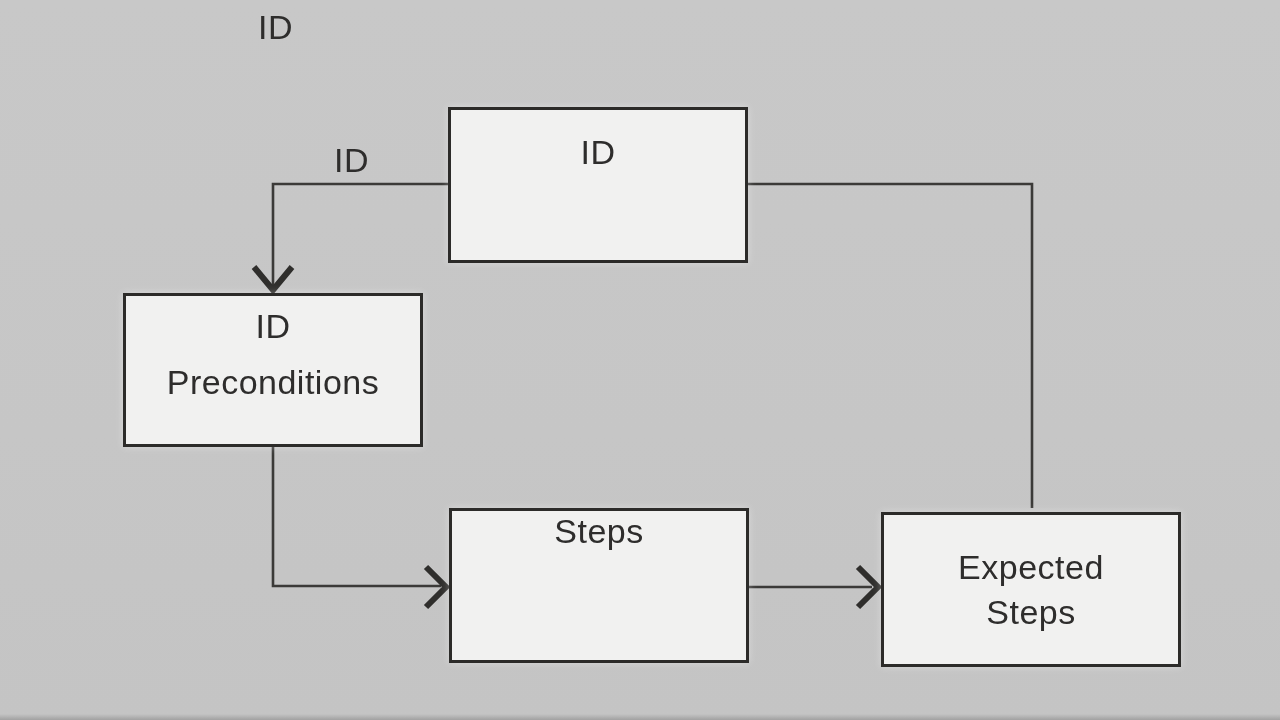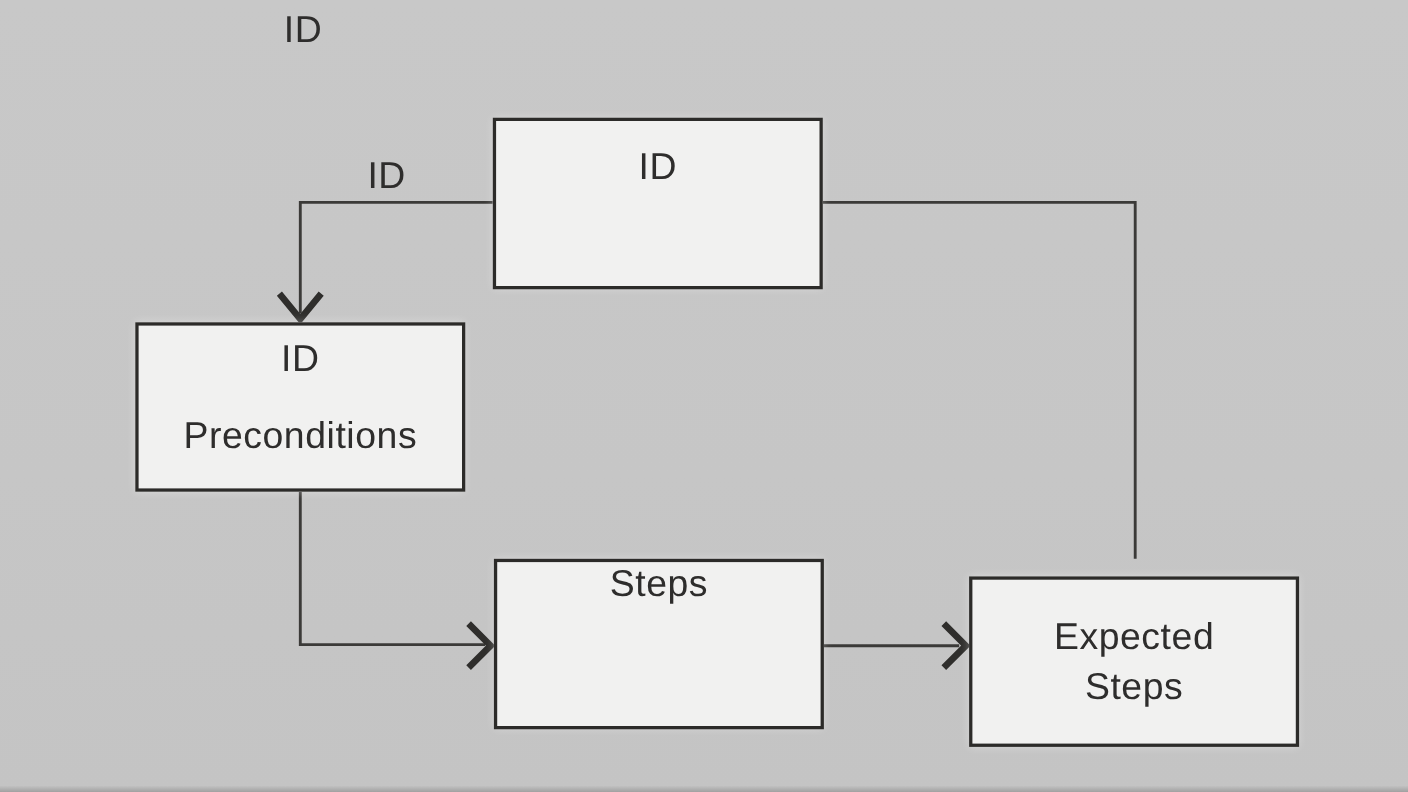--- a/index.html
+++ b/index.html
@@ -34,23 +34,23 @@
   }
   .node .label {
     font-size: 34px;
     font-weight: 500;
     letter-spacing: 0.5px;
     line-height: 40px;
     text-align: center;
   }
   #node-id { left: 448px; top: 107px; width: 300px; height: 156px; justify-content: flex-start; padding-top: 22px; }
   #node-preconditions { left: 123px; top: 293px; width: 300px; height: 154px; justify-content: flex-start; padding-top: 10px; }
-  #node-preconditions .label-main { margin-top: 30px; }
+  #node-preconditions .label-main { margin-top: 16px; }
   #node-steps { left: 449px; top: 508px; width: 300px; height: 155px; }
-  #node-expected-result { left: 881px; top: 524px; width: 300px; height: 155px; justify-content: center; }
+  #node-expected-result { left: 881px; top: 512px; width: 300px; height: 155px; justify-content: center; }
   #node-expected-result .label { line-height: 45px; }
   #connector-layer { position: absolute; left: 0; top: 0; width: 1280px; height: 720px; }
   .edge { stroke: #3b3a38; stroke-width: 2.6; fill: none; }
   .arrowhead { stroke: #2f2e2c; stroke-width: 6; fill: none; stroke-linejoin: miter; }
   #bottom-edge-shadow {
     position: absolute; left: 0; bottom: 0; width: 100%; height: 6px;
     background: linear-gradient(180deg, rgba(0,0,0,0) 0%, rgba(0,0,0,0.18) 100%);
   }
 </style>
 </head>

